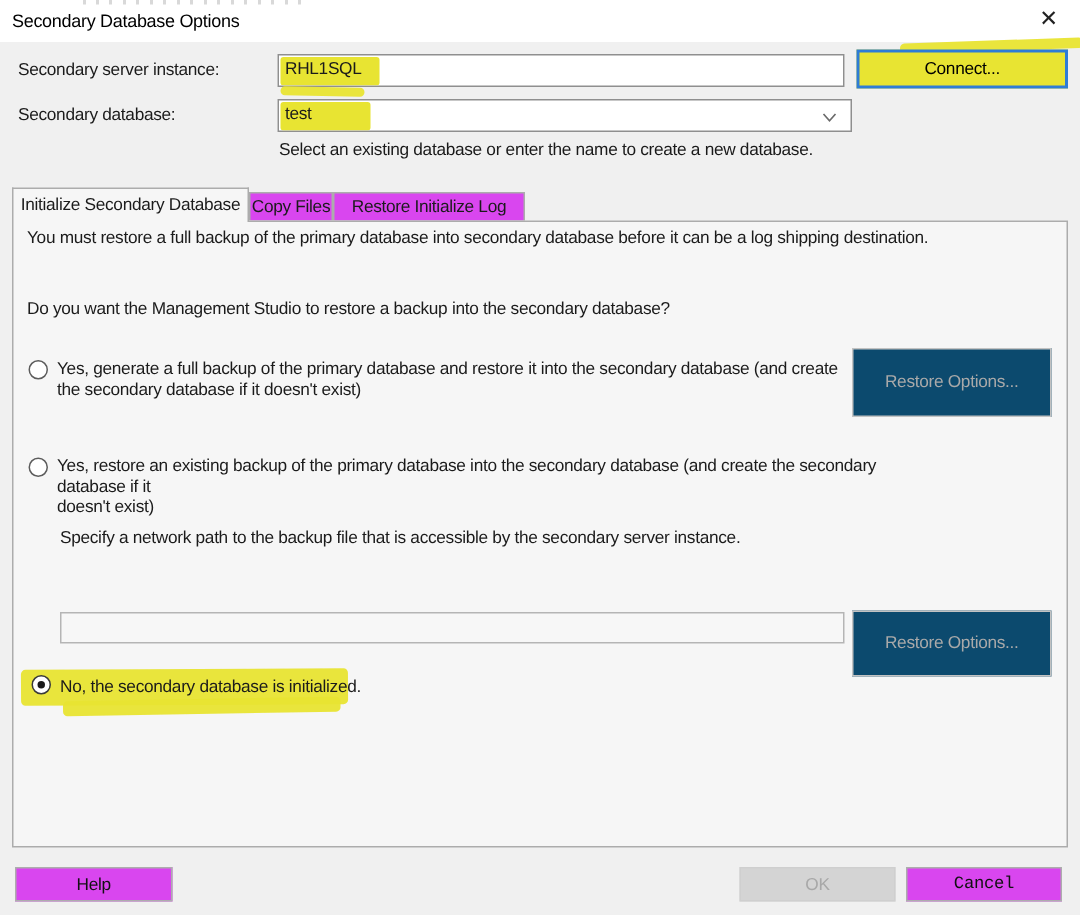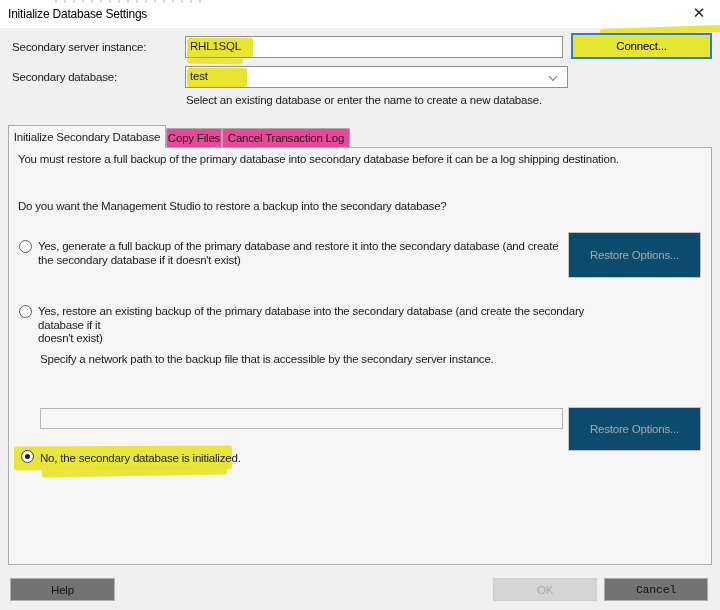--- a/index.html
+++ b/index.html
@@ -32,34 +32,34 @@
     background:#fff; border:1px solid #8f8f8f; overflow:hidden;
   }
   .textbox .val { position:absolute; left:4px; top:3px; }
 
   .hl { position:absolute; background:#e8e432; border-radius:2px; }
 
   .combo-chevron { position:absolute; right:8px; top:5px; width:12px; height:12px; }
   .combo-chevron svg { display:block; }
 
   .btn {
-    background:#737373; border:1px solid #adadad; text-align:center;
+    background:#d946ef; border:1px solid #adadad; text-align:center;
     color:#111; display:flex; align-items:center; justify-content:center;
   }
   .btn-disabled {
     background:#0c4a6e; border:1px solid #c2c2c2; color:#a9a9a9;
   }
   .connect-btn {
     border:2px solid #2e7cd6; background:#e8e432; color:#000;
     display:flex; align-items:center; justify-content:center;
   }
 
   
   .tab {
-    border:1px solid #acacac; background:#ec4899; text-align:center;
+    border:1px solid #acacac; background:#d946ef; text-align:center;
     display:flex; align-items:center; justify-content:center;
   }
   .tab-active { background:#f6f6f6; border-bottom:none; z-index:3; }
   .tabpage {
     left:8px; top:147px; width:704px; height:418px;
     background:#f6f6f6; border:1px solid #acacac; z-index:1;
   }
 
   .radio-outer {
     width:13px; height:13px; border:1px solid #5c5c5c; border-radius:50%;
@@ -70,21 +70,21 @@
     border-radius:50%; background:#1a1a1a;
   }
   .stroke { position:absolute; background:#e8e432; border-radius:3px; opacity:.95; }
   .z2 { z-index:2; } .z4 { z-index:4; }
 </style>
 </head>
 <body>
 
 <div class="abs titlebar"></div>
 <div class="abs top-remnant"></div>
-<div class="abs title">Initialize Database Settings</div>
+<div class="abs title">Secondary Database Options</div>
 <div class="abs close-x">✕</div>
 
 <div class="abs bodybg"></div>
 
 <div class="abs field-label" style="left:12px; top:41px;">Secondary server instance:</div>
 <div class="abs textbox" style="left:185px; top:36px; width:378px; height:22px;padding-left:24px;">
   <div class="hl" style="left:1px; top:1px; width:66px; height:19px;"></div>
   <div class="val">RHL1SQL</div>
 </div>
 <div class="stroke abs" style="left:187px; top:58px; width:56px; height:6px; transform:rotate(1deg);"></div>
@@ -107,21 +107,21 @@
 
 <div class="abs tabpage"></div>
 
 <div class="abs tab tab-active" style="left:8px; top:125px; width:158px; height:23px;">
   <span>Initialize Secondary Database</span>
 </div>
 <div class="abs tab" style="left:166px; top:128px; width:56px; height:20px;">
   <span>Copy Files</span>
 </div>
 <div class="abs tab" style="left:222px; top:128px; width:128px; height:20px;">
-  <span>Cancel Transaction Log</span>
+  <span>Restore Initialize Log</span>
 </div>
 
 <div class="abs z2" style="left:18px; top:153px; width:685px;">You must restore a full backup of the primary database into secondary database before it can be a log shipping destination.</div>
 <div class="abs z2" style="left:18px; top:200px; width:685px;">Do you want the Management Studio to restore a backup into the secondary database?</div>
 
 <div class="radio-outer z2" style="left:19px; top:240px;"></div>
 <div class="abs z2" style="left:38px; top:240px; width:530px; line-height:13.5px;">
   <div>Yes, generate a full backup of the primary database and restore it into the secondary database (and create</div>
   <div>the secondary database if it doesn't exist)</div>
 </div>

